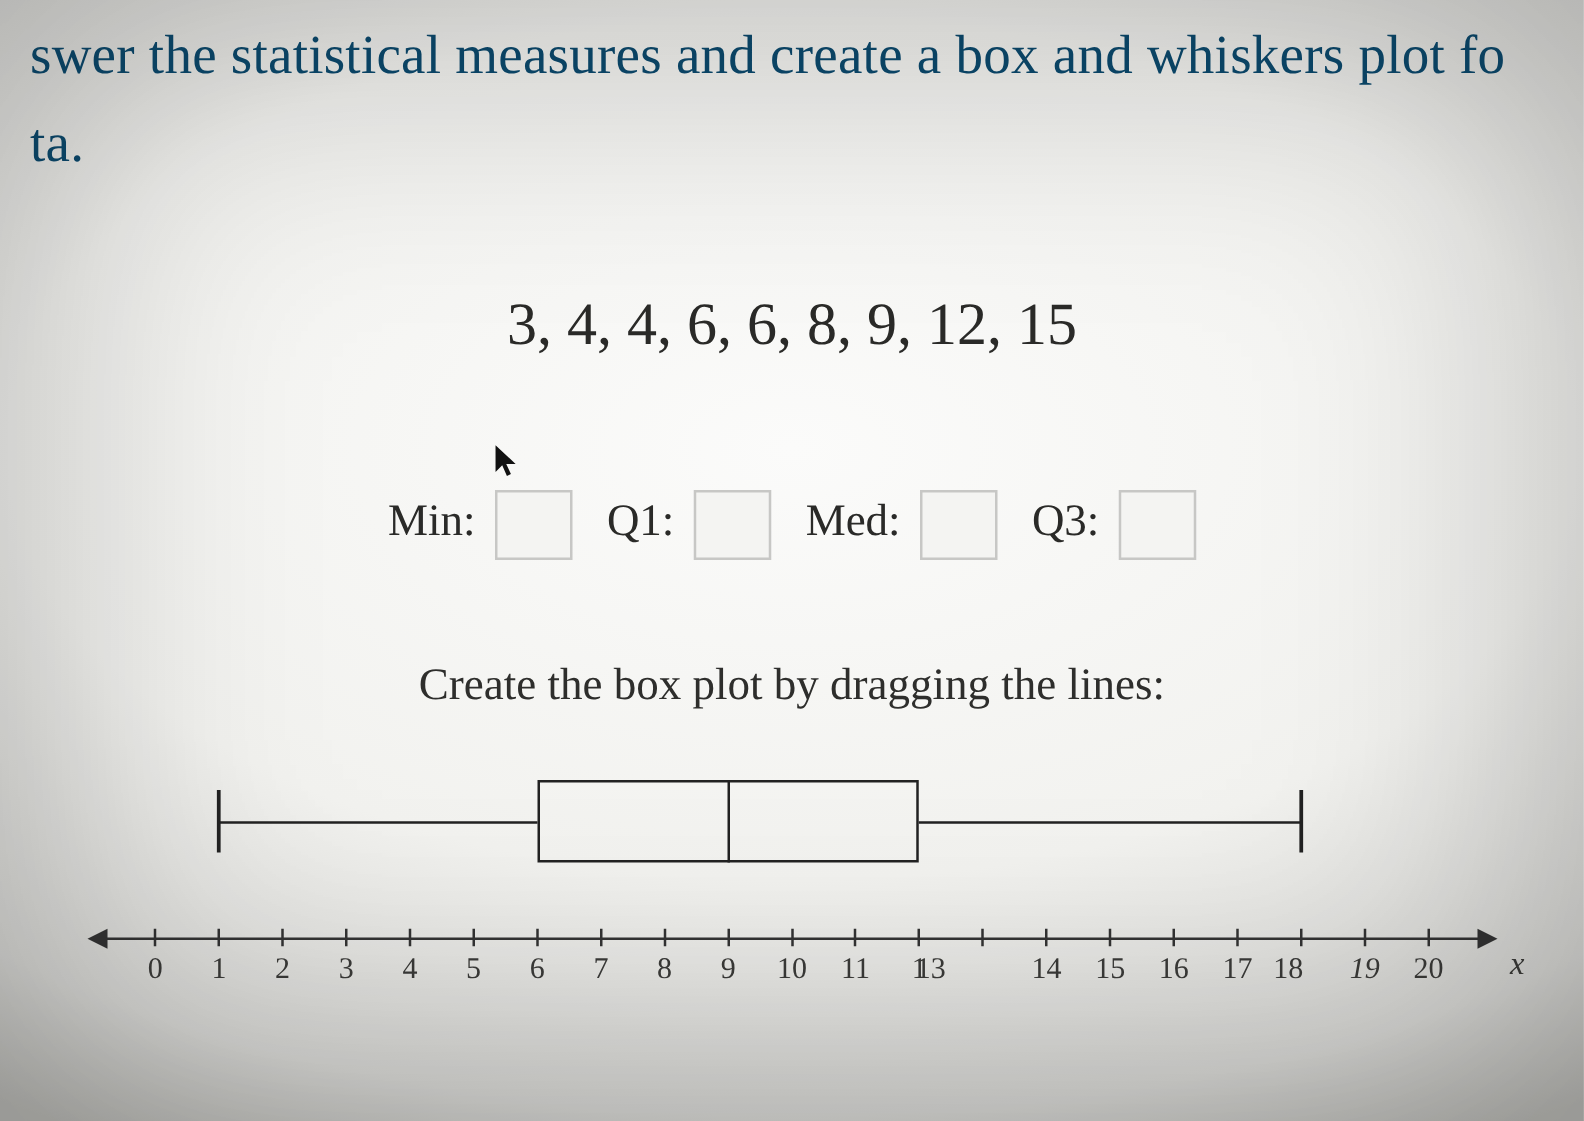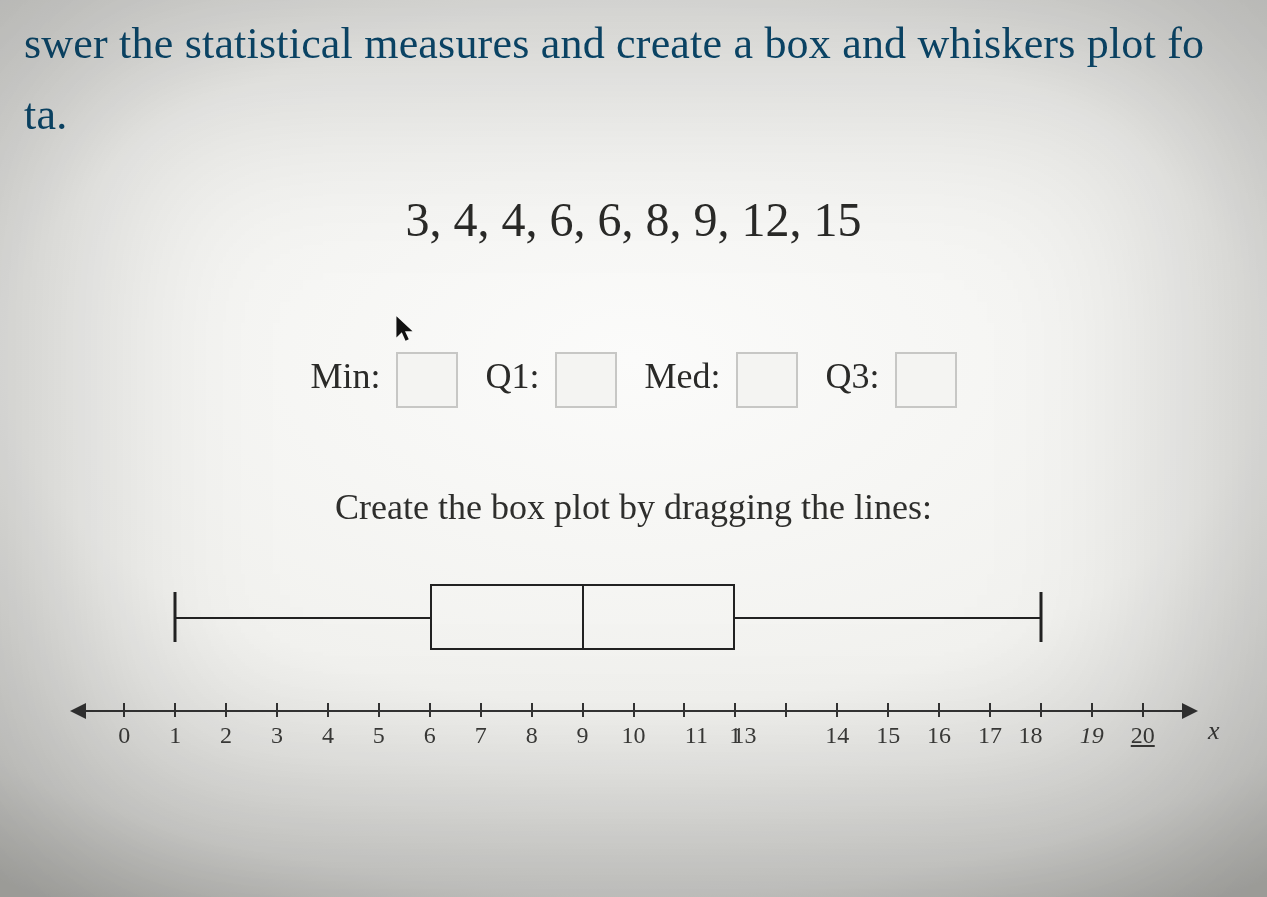--- a/index.html
+++ b/index.html
@@ -35,21 +35,21 @@
     letter-spacing: 0.2px;
     color: #0c4a6e;
     margin: 16px 0 0 0;
     white-space: nowrap;
   }
 
   .dataset {
     text-align: center;
     font-size: 48px;
     color: #2a2a28;
-    margin-top: 50px;
+    margin-top: 90px;
   }
 
   .measures-row {
     display: flex;
     justify-content: center;
     align-items: center;
     gap: 28px;
     margin-top: 105px;
     font-size: 36px;
     color: #2a2a28;
@@ -254,38 +254,38 @@
           <div class="tick-label" style="left: 346.296px;">6</div>
           <div class="tick" style="left: 397.222px;"></div>
           <div class="tick-label" style="left: 397.222px;">7</div>
           <div class="tick" style="left: 448.148px;"></div>
           <div class="tick-label" style="left: 448.148px;">8</div>
           <div class="tick" style="left: 499.074px;"></div>
           <div class="tick-label" style="left: 499.074px;">9</div>
           <div class="tick" style="left: 550px;"></div>
           <div class="tick-label" style="left: 550px;">10</div>
           <div class="tick" style="left: 600.926px;"></div>
-          <div class="tick-label" style="left: 600.926px; margin-left: 12px;">11</div>
+          <div class="tick-label" style="left: 600.926px;">11</div>
           <div class="tick" style="left: 651.852px;"></div>
           <div class="tick-label" style="left: 651.852px;">1</div>
           <div class="tick" style="left: 702.778px;"></div>
           <div class="tick-label" style="left: 661px;">13</div>
           <div class="tick" style="left: 753.704px;"></div>
           <div class="tick-label" style="left: 753.704px;">14</div>
           <div class="tick" style="left: 804.63px;"></div>
           <div class="tick-label" style="left: 804.63px;">15</div>
           <div class="tick" style="left: 855.556px;"></div>
           <div class="tick-label" style="left: 855.556px;">16</div>
           <div class="tick" style="left: 906.481px;"></div>
           <div class="tick-label" style="left: 906.481px;">17</div>
           <div class="tick" style="left: 957.407px;"></div>
           <div class="tick-label" style="left: 947px;">18</div>
           <div class="tick" style="left: 1008.33px;"></div>
           <div class="tick-label" style="left: 1008.33px; font-style: italic;">19</div>
           <div class="tick" style="left: 1059.26px;"></div>
-          <div class="tick-label" style="left: 1059.26px; text-decoration: underline;">20</div>
+          <div class="tick-label" style="left: 1059.26px;">20</div>
         </div>
     </div>
   </div>
 
 </div>
 
 <div class="vignette"></div>
 
 </body></html>

